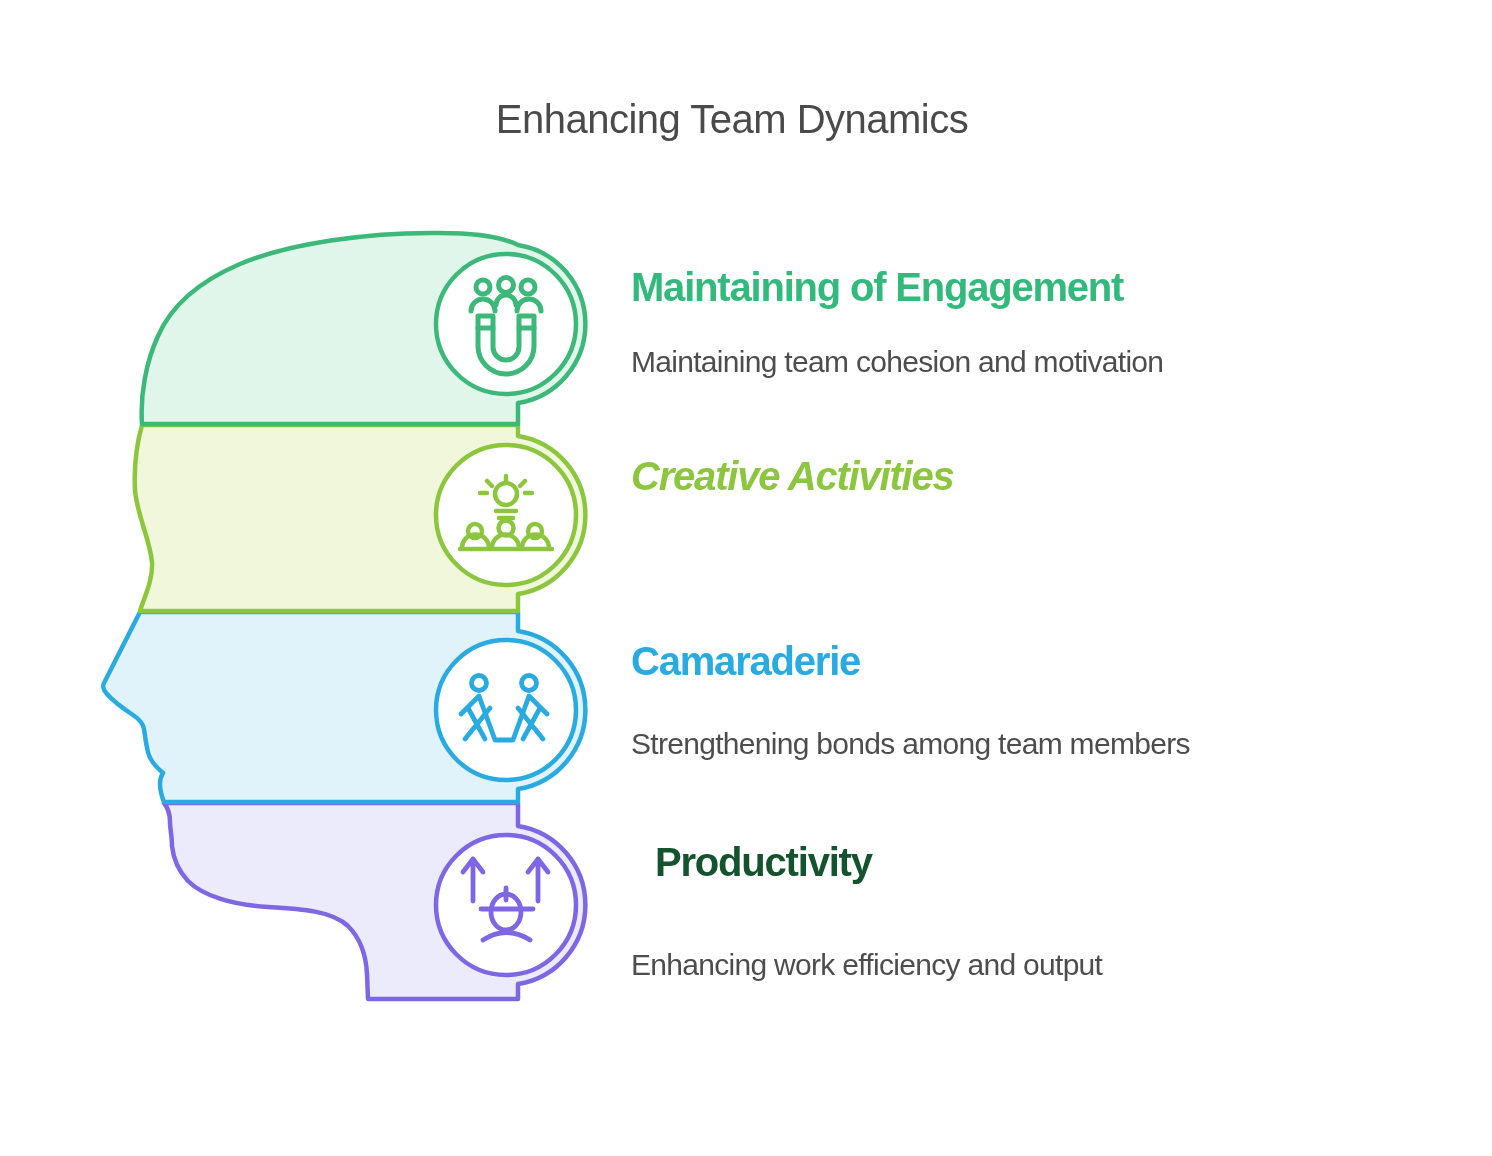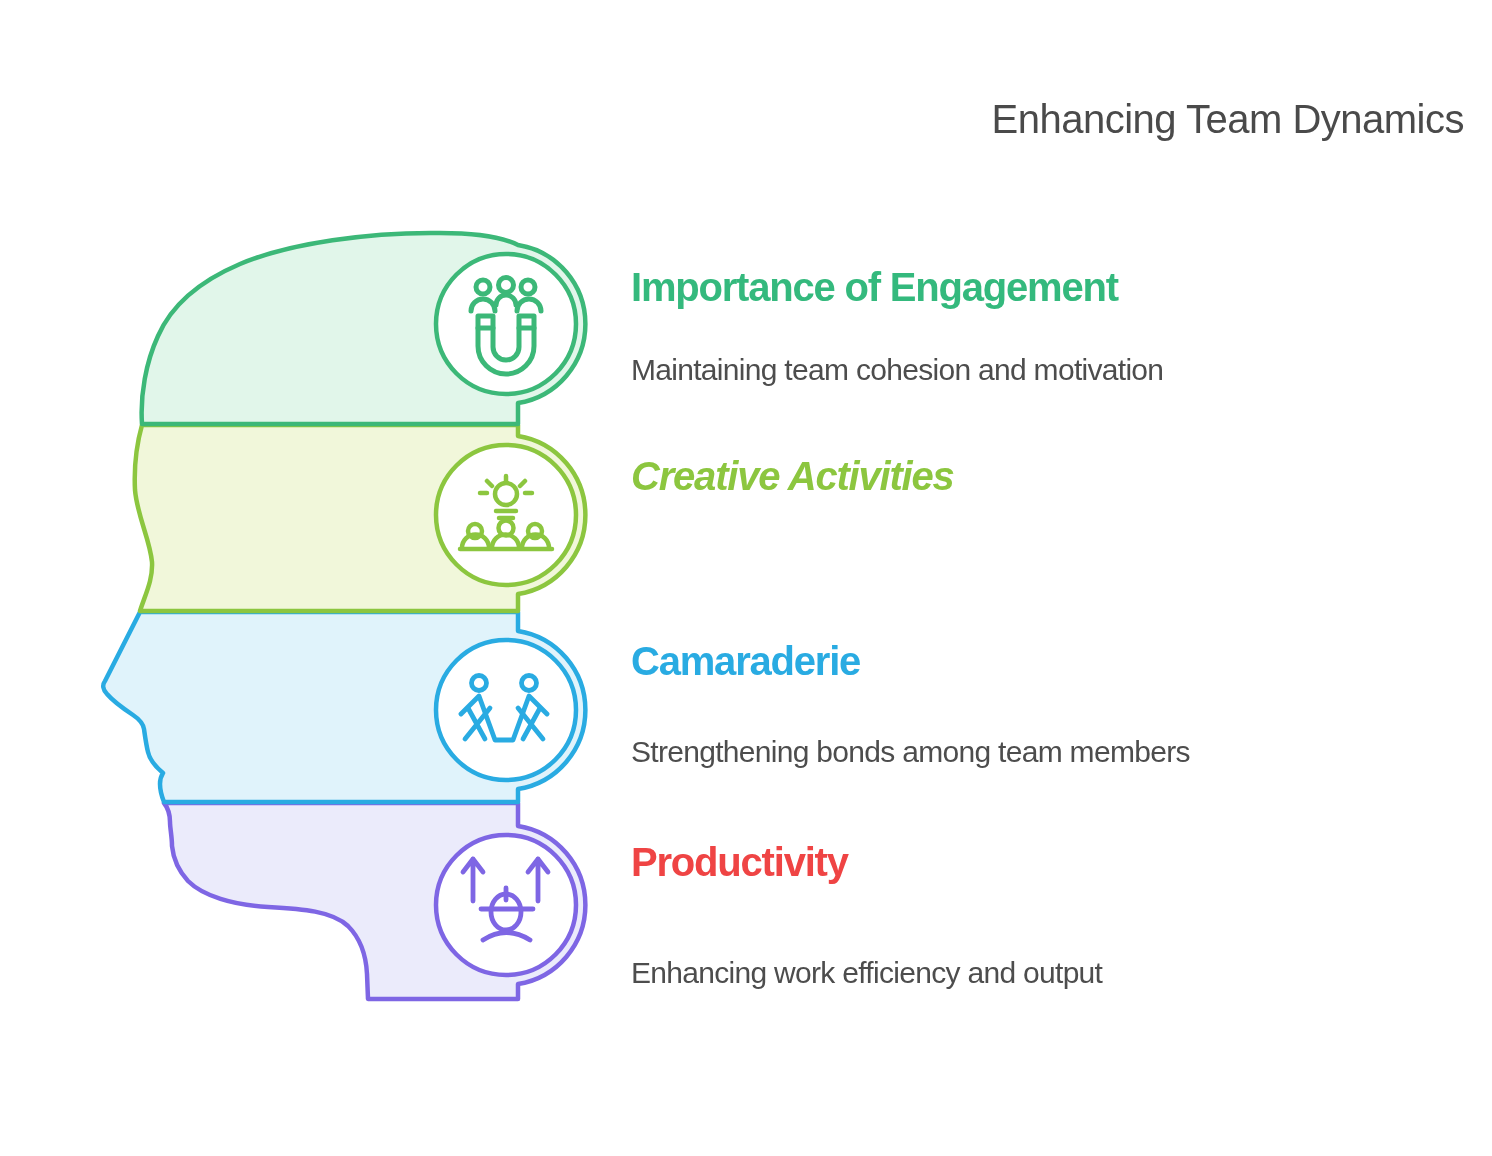--- a/index.html
+++ b/index.html
@@ -6,35 +6,34 @@
   #stage{
     position:relative;
     width:1492px;height:1156px;
     background:#ffffff;
     overflow:hidden;
     font-family:"Liberation Sans", sans-serif;
   }
   #head-svg{position:absolute;left:0;top:0;}
   .title{
     position:absolute;left:0;top:97px;width:1464px;
-    text-align:right;
+    text-align:center;
     font-size:40px;font-weight:400;letter-spacing:-0.5px;
     color:#4a4a4a;
   }
   .sec-heading{
     position:absolute;left:631px;
     font-size:40px;font-weight:700;letter-spacing:-1.2px;
     line-height:1.05;white-space:nowrap;
   }
   .sec-desc{
     position:absolute;left:631px;
     font-size:30px;font-weight:400;letter-spacing:-0.7px;
     line-height:1.1;white-space:nowrap;
     color:#4d4d4d;
-    margin-top:8px;
   }
   .h1{top:266px}.d1{top:345px}
   .h2{top:455px}.d2{top:537px}
   .h3{top:640px}.d3{top:727px}
   .h4{top:841px}.d4{top:948px}
 </style>
 </head>
 <body>
 
 <div id="stage">
@@ -98,24 +97,24 @@
       <path d="M 32,-4 L 32,-46 M 22,-33 L 32,-46 L 42,-33"></path>
       <ellipse cx="0" cy="7" rx="15" ry="18"></ellipse>
       <path d="M -25,4 L 27,4"></path>
       <path d="M 0,-17 L 0,-5"></path>
       <path d="M -23,35 Q 0,20 24,35"></path>
     </g>
   </svg>
 
   <div class="title">Enhancing Team Dynamics</div>
 
-  <div class="sec-heading h1" style="color: rgb(52, 185, 125);">Importance of Engagement</div>
+  <div class="sec-heading h1" style="color: rgb(52, 185, 125);">Maintaining of Engagement</div>
   <div class="sec-desc d1">Maintaining team cohesion and motivation</div>
 
   <div class="sec-heading h2" style="color: rgb(140, 198, 63); font-style: italic;">Creative Activities</div>
 
   <div class="sec-heading h3" style="color: rgb(41, 171, 226);">Camaraderie</div>
   <div class="sec-desc d3">Strengthening bonds among team members</div>
 
-  <div class="sec-heading h4" style="color: #ef4444;">Productivity</div>
+  <div class="sec-heading h4" style="color: #14532d; margin-left: 24px;">Productivity</div>
   <div class="sec-desc d4">Enhancing work efficiency and output</div>
 
 </div>
 
 </body></html>

